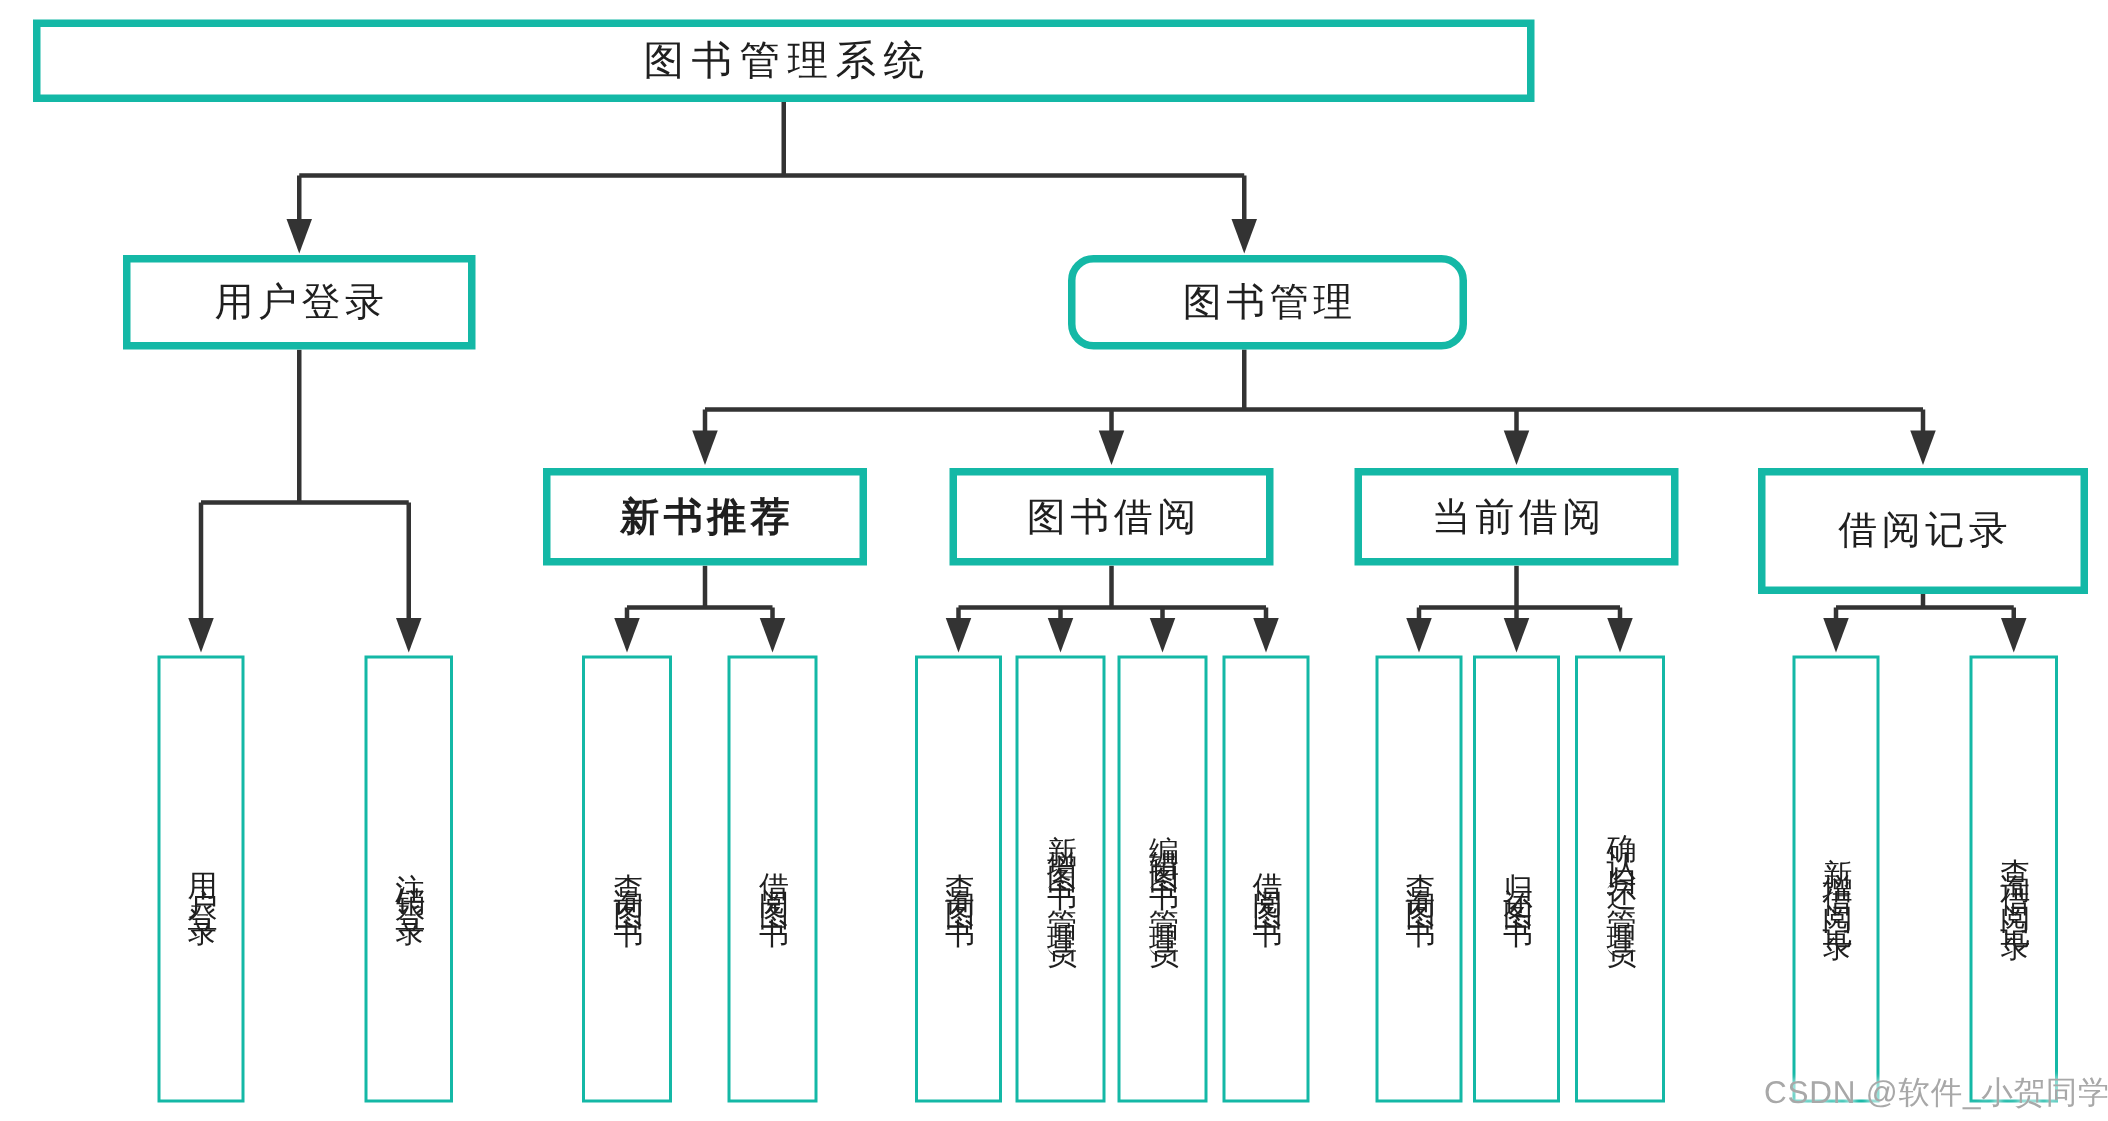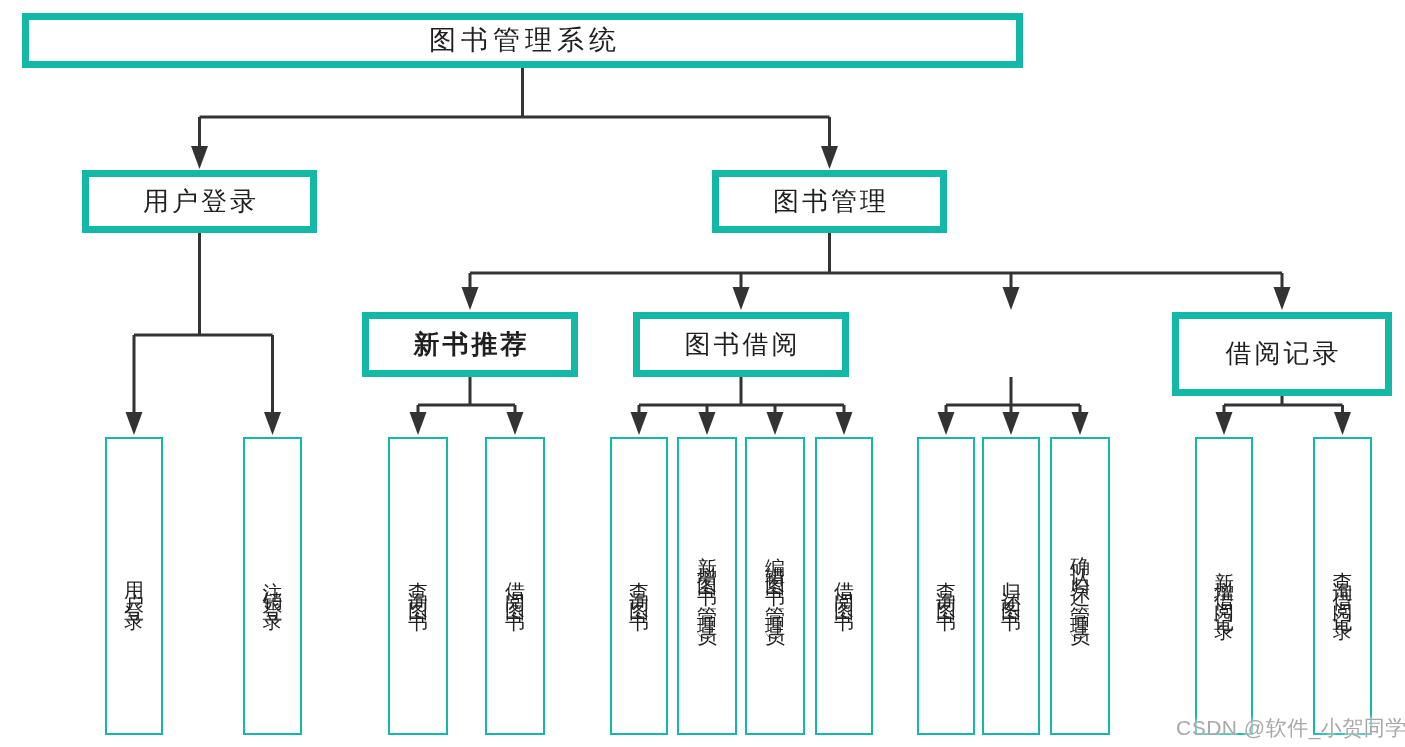--- a/index.html
+++ b/index.html
@@ -7,21 +7,21 @@
     position:relative;
     width:1405px;height:747px;
     background:#ffffff;
     font-family:"Liberation Sans","DejaVu Sans",sans-serif;
     overflow:hidden;
   }
   .connectors{position:absolute;left:0;top:0;z-index:1;}
   .box{
     position:absolute;z-index:2;
     background:#ffffff;
-    border:7px solid #14b8a6;
+    border:5px solid #14b8a6;
     box-sizing:border-box;
     display:flex;align-items:center;justify-content:center;
   }
   .hlabel{
     font-size:26px;letter-spacing:3px;color:#1f1f1f;
     white-space:nowrap;line-height:1.2;padding-left:3px;
   }
   .root-box .hlabel{font-size:27px;letter-spacing:5px;padding-left:5px;}
   .vbox{border-width:2.5px;}
   .vlabel{
@@ -82,29 +82,32 @@
     </g>
   </svg>
 
   <div class="box root-box" style="left:22px;top:13px;width:1001px;height:55px;">
     <span class="hlabel">图书管理系统</span>
   </div>
 
   <div class="box" style="left:82px;top:170px;width:235px;height:63px;">
     <span class="hlabel">用户登录</span>
   </div>
-  <div class="box" style="left:712px;top:170px;width:235px;height:63px;">
+  <div class="box" style="left:712px;top:170px;width:266px;height:63px;border-radius:17px;">
     <span class="hlabel">图书管理</span>
   </div>
 
   <div class="box" style="left:362px;top:312px;width:216px;height:65px;font-weight:bold;">
     <span class="hlabel">新书推荐</span>
   </div>
   <div class="box" style="left:633px;top:312px;width:216px;height:65px;text-align:right;">
     <span class="hlabel">图书借阅</span>
+  </div>
+  <div class="box" style="left:903px;top:312px;width:216px;height:65px;">
+    <span class="hlabel">当前借阅</span>
   </div>
   <div class="box" style="left:1172px;top:312px;width:220px;height:84px;">
     <span class="hlabel">借阅记录</span>
   </div>
 
   <div class="box vbox" style="left:105px;top:437px;width:58px;height:298px;">
     <span class="vlabel">用户登录</span>
   </div>
   <div class="box vbox" style="left:243px;top:437px;width:59px;height:298px;">
     <span class="vlabel">注销登录</span>

